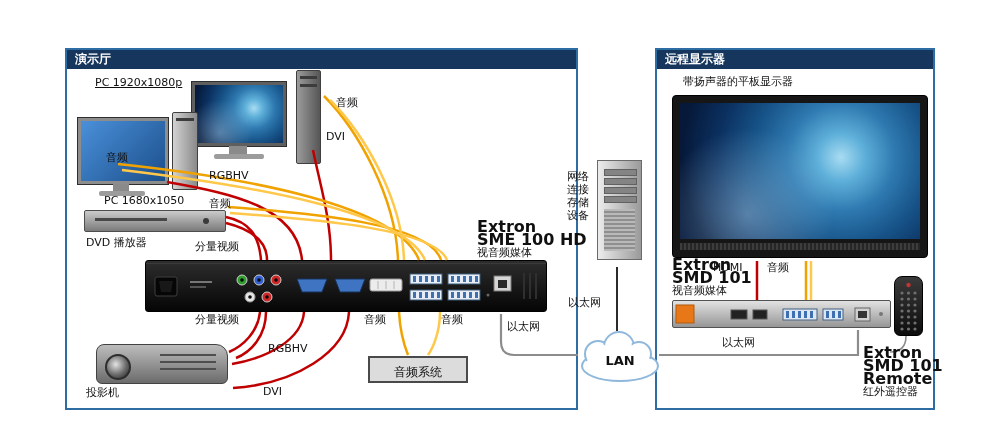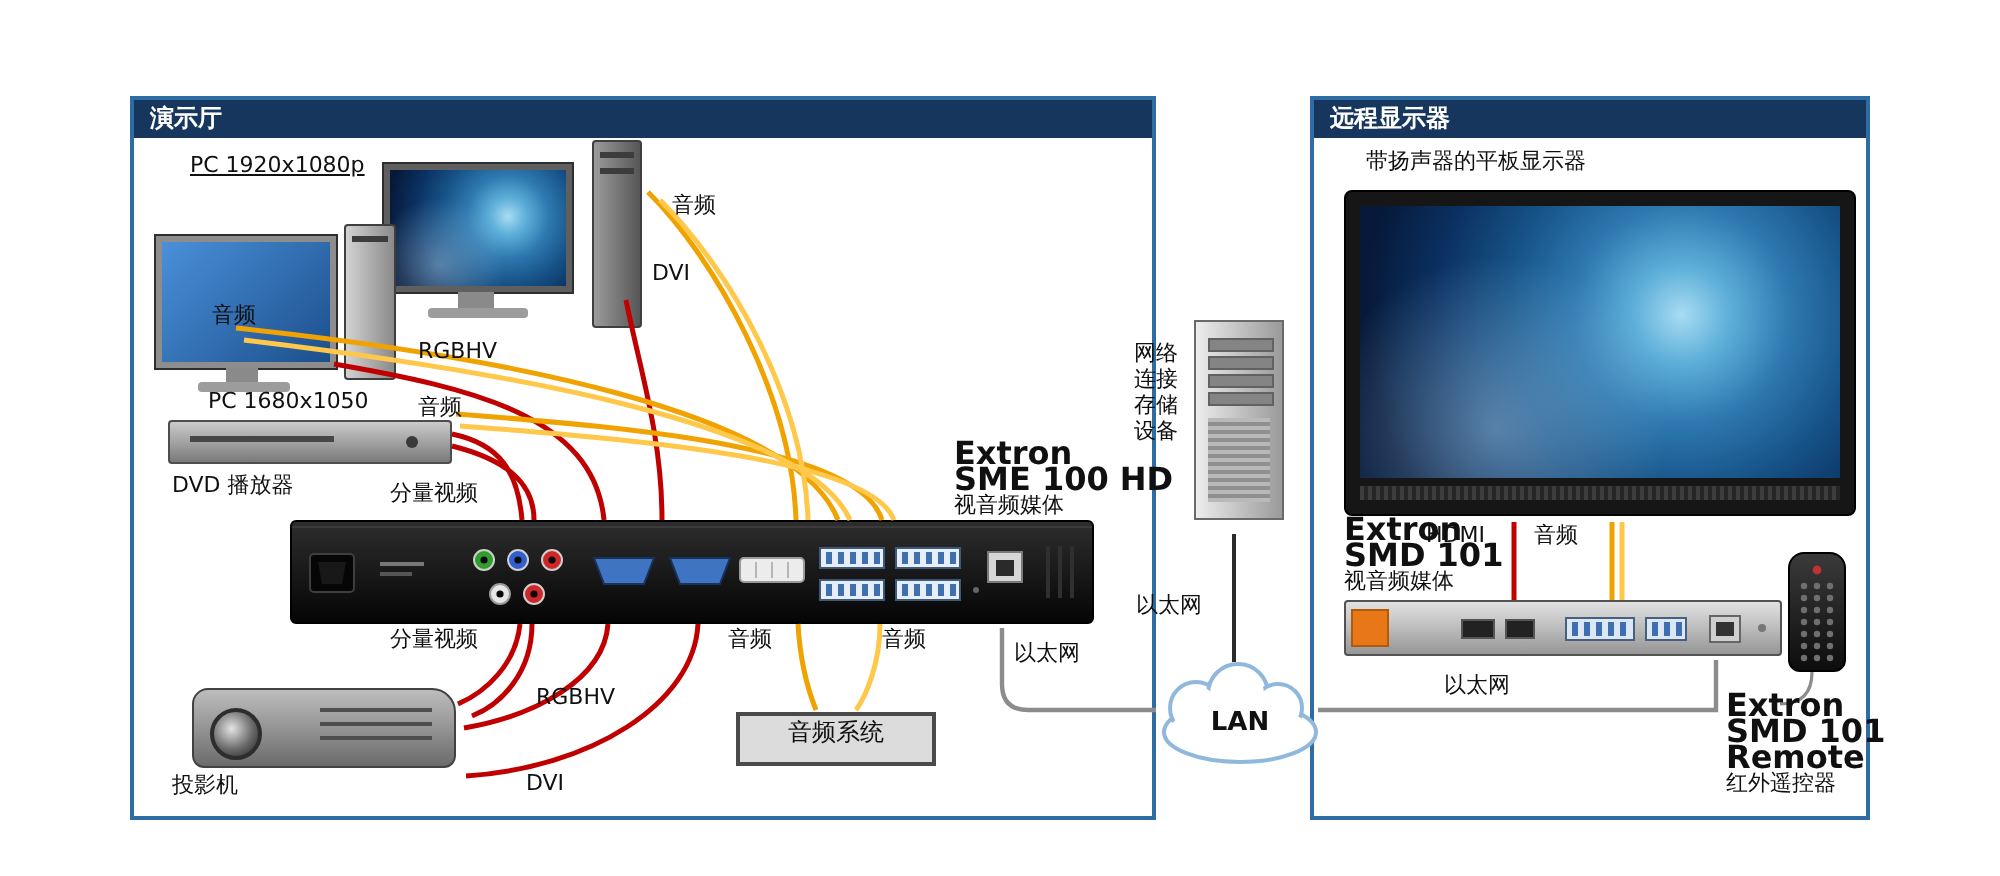--- a/index.html
+++ b/index.html
@@ -25,21 +25,21 @@
   .dvd{position:absolute;background:linear-gradient(#cbcbcb,#7a7a7a);border:1px solid #4d4d4d;border-radius:2px;box-sizing:border-box;}
   .dvd .tray{position:absolute;left:10px;top:7px;width:72px;height:3px;background:#474747;}
   .dvd .btn{position:absolute;right:16px;top:7px;width:6px;height:6px;border-radius:50%;background:#3a3a3a;}
   .proj-body{position:absolute;background:linear-gradient(#bdbdbd,#6b6b6b);border:1px solid #424242;
              border-radius:8px 12px 6px 6px;box-sizing:border-box;}
   .proj-lens{position:absolute;border-radius:50%;border:2px solid #2d2d2d;
              background:radial-gradient(circle at 40% 38%, #e4e4e4, #6a6a6a 55%, #1f1f1f);}
   .proj-vent{position:absolute;height:2px;background:#4e4e4e;}
   .encoder{position:absolute;background:linear-gradient(#2d2d2d,#050505);border:1px solid #000;border-radius:3px;}
   .audio-box{position:absolute;background:#dcdcdc;border:2px solid #4a4a4a;box-sizing:border-box;
-             display:flex;align-items:flex-start;justify-content:center;font-size:12px;}
+             display:flex;align-items:flex-end;justify-content:center;font-size:12px;}
   .nas{position:absolute;background:linear-gradient(90deg,#ececec,#9a9a9a);border:1px solid #6a6a6a;box-sizing:border-box;}
   .nas .bay{position:absolute;left:6px;width:31px;height:5px;background:#848484;border:1px solid #616161;}
   .nas .vents{position:absolute;left:6px;right:6px;top:48px;bottom:8px;
               background:repeating-linear-gradient(#b9b9b9 0 2px,#8f8f8f 2px 4px);}
   .display-set{position:absolute;background:#161616;border:1px solid #000;border-radius:4px;padding:7px;box-sizing:border-box;}
   .display-screen{width:100%;height:136px;}
   .display-speaker{margin-top:4px;height:7px;background:repeating-linear-gradient(90deg,#3d3d3d 0 2px,#262626 2px 4px);}
   .decoder{position:absolute;background:linear-gradient(#e2e2e2,#969696);border:1px solid #525252;border-radius:2px;}
   .remote{position:absolute;background:linear-gradient(#3a3a3a,#0d0d0d);border:1px solid #000;border-radius:8px 8px 6px 6px;}
   .cables{position:absolute;left:0;top:0;pointer-events:none;}

